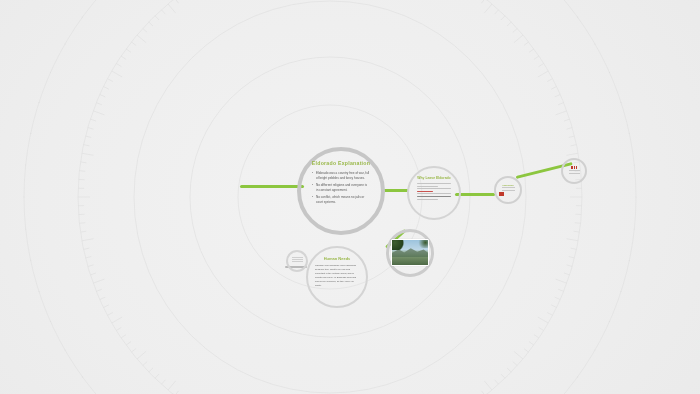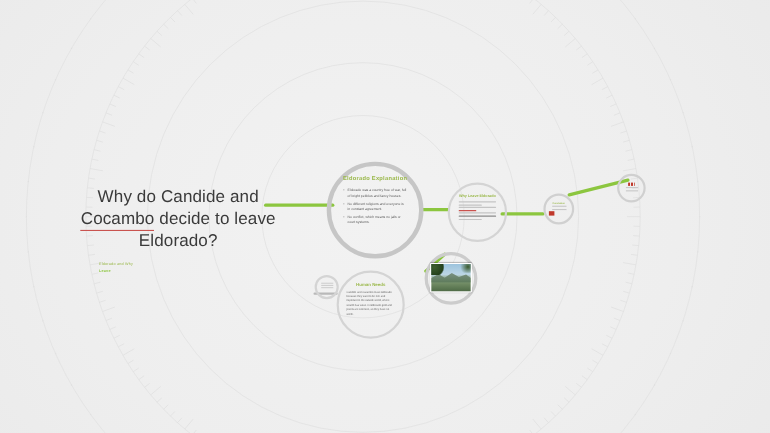--- a/index.html
+++ b/index.html
@@ -413,31 +413,20 @@
     </g>
   </svg>
 
   <div class="conn conn-a"></div>
   <div class="conn conn-b"></div>
   <div class="conn conn-c"></div>
   <div class="conn conn-diag"></div>
   <div class="conn conn-diag2"></div>
   <div class="conn conn-e"></div>
 
-  <div id="title-block">
-    <div class="headline">
-      <span>Why do Candide and</span><br>
-      <span class="u">Cocambo</span><span> decide to leave</span><br>
-      <span>Eldorado?</span>
-    </div>
-    <div class="byline">
-      <span>Eldorado and Why</span><br>
-      <span class="b2">Leave</span>
-    </div>
-  </div>
 
   <div class="node" id="node-main">
     <div class="ring"></div>
     <div class="inner">
       <div class="n-title">Eldorado Explanation</div>
       <ul>
         <li>Eldorado was a country free of war, full of bright pebbles and fancy houses.</li>
         <li>No different religions and everyone is in constant agreement.</li>
         <li>No conflict, which means no jails or court systems.</li>
       </ul>

